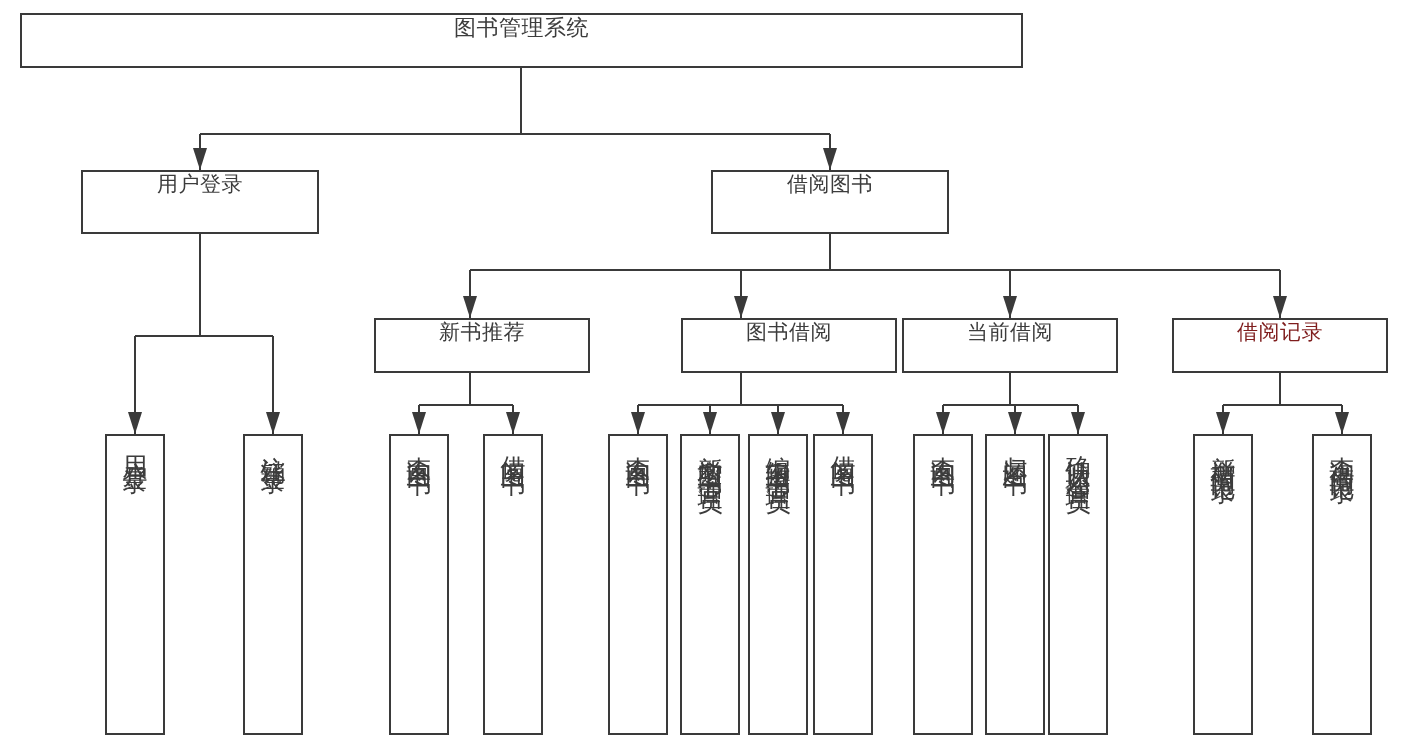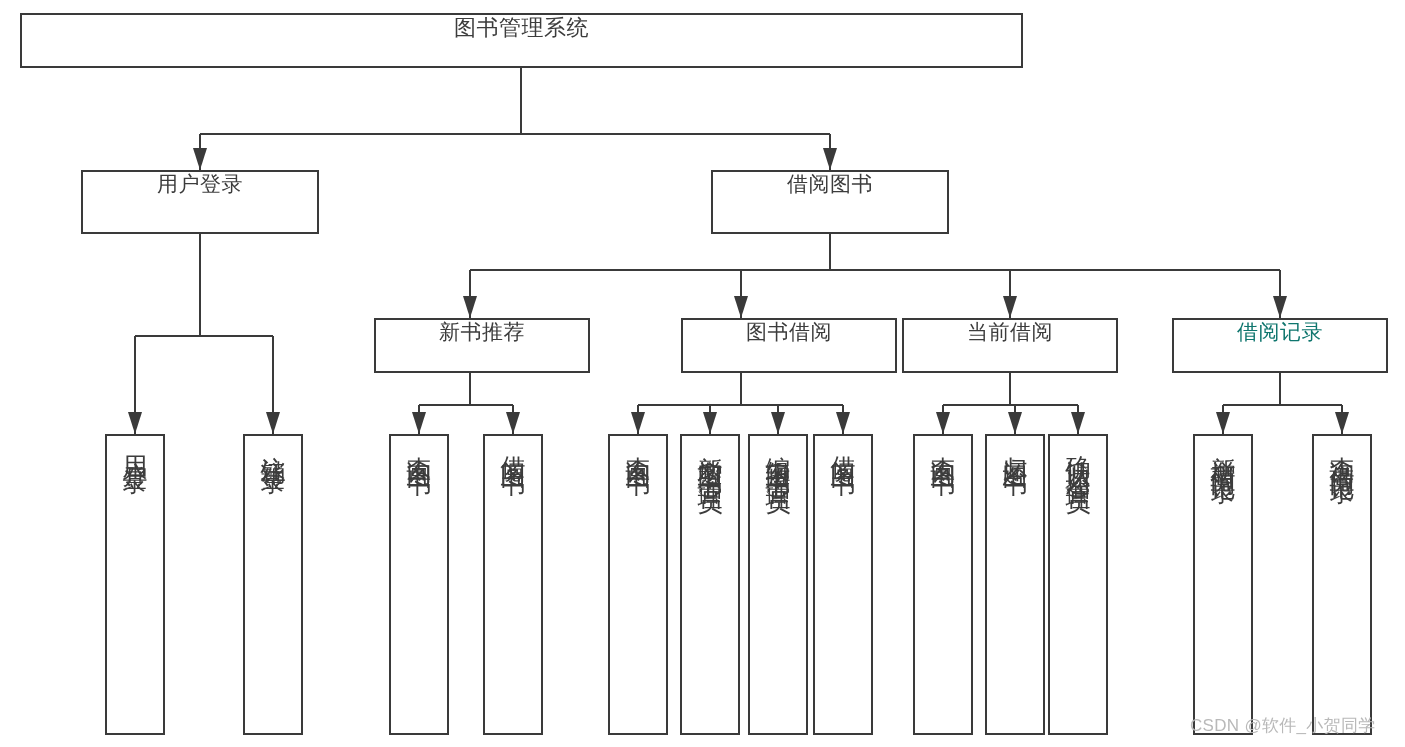--- a/index.html
+++ b/index.html
@@ -134,21 +134,21 @@
       <div class="node horizontal" style="left: 362px; top: 318px; width: 216px; height: 55px; border-color: rgb(58, 58, 58); background: rgb(255, 255, 255); margin-left: 12px;">
         <span class="node-label" style="color: rgb(60, 60, 60);">新书推荐</span>
       </div>
       <div class="node horizontal" style="left: 633px; top: 318px; width: 216px; height: 55px; border-color: rgb(58, 58, 58); background: rgb(255, 255, 255); margin-left: 48px;">
         <span class="node-label" style="color: rgb(60, 60, 60);">图书借阅</span>
       </div>
       <div class="node horizontal" style="left: 902px; top: 318px; width: 216px; height: 55px; border-color: rgb(58, 58, 58); background: rgb(255, 255, 255);">
         <span class="node-label" style="color: rgb(60, 60, 60);">当前借阅</span>
       </div>
       <div class="node horizontal" style="left: 1172px; top: 318px; width: 216px; height: 55px; border-color: rgb(58, 58, 58); background: rgb(255, 255, 255);">
-        <span class="node-label" style="color: #0f766e;">借阅记录</span>
+        <span class="node-label" style="color: #7f1d1d;">借阅记录</span>
       </div>
       <div class="node vertical" style="left: 105px; top: 434px; width: 60px; height: 301px; border-color: rgb(58, 58, 58); background: rgb(255, 255, 255);">
         <span class="node-label" style="color: rgb(60, 60, 60);">用户登录</span>
       </div>
       <div class="node vertical" style="left: 243px; top: 434px; width: 60px; height: 301px; border-color: rgb(58, 58, 58); background: rgb(255, 255, 255);">
         <span class="node-label" style="color: rgb(60, 60, 60);">注销登录</span>
       </div>
       <div class="node vertical" style="left: 389px; top: 434px; width: 60px; height: 301px; border-color: rgb(58, 58, 58); background: rgb(255, 255, 255);">
         <span class="node-label" style="color: rgb(60, 60, 60);">查询图书</span>
       </div>
@@ -176,14 +176,13 @@
       <div class="node vertical" style="left: 1048px; top: 434px; width: 60px; height: 301px; border-color: rgb(58, 58, 58); background: rgb(255, 255, 255);">
         <span class="node-label" style="color: rgb(60, 60, 60);">确认归还（管理员）</span>
       </div>
       <div class="node vertical" style="left: 1193px; top: 434px; width: 60px; height: 301px; border-color: rgb(58, 58, 58); background: rgb(255, 255, 255);">
         <span class="node-label" style="color: rgb(60, 60, 60);">新增借阅记录</span>
       </div>
       <div class="node vertical" style="left: 1312px; top: 434px; width: 60px; height: 301px; border-color: rgb(58, 58, 58); background: rgb(255, 255, 255);">
         <span class="node-label" style="color: rgb(60, 60, 60);">查询借阅记录</span>
       </div>
     </div>
-  <div class="watermark" style="left: 1190px; top: 714px; color: rgb(185, 185, 185);">CSDN @软件_小贺同学</div>
 </div>
 
 </body></html>

